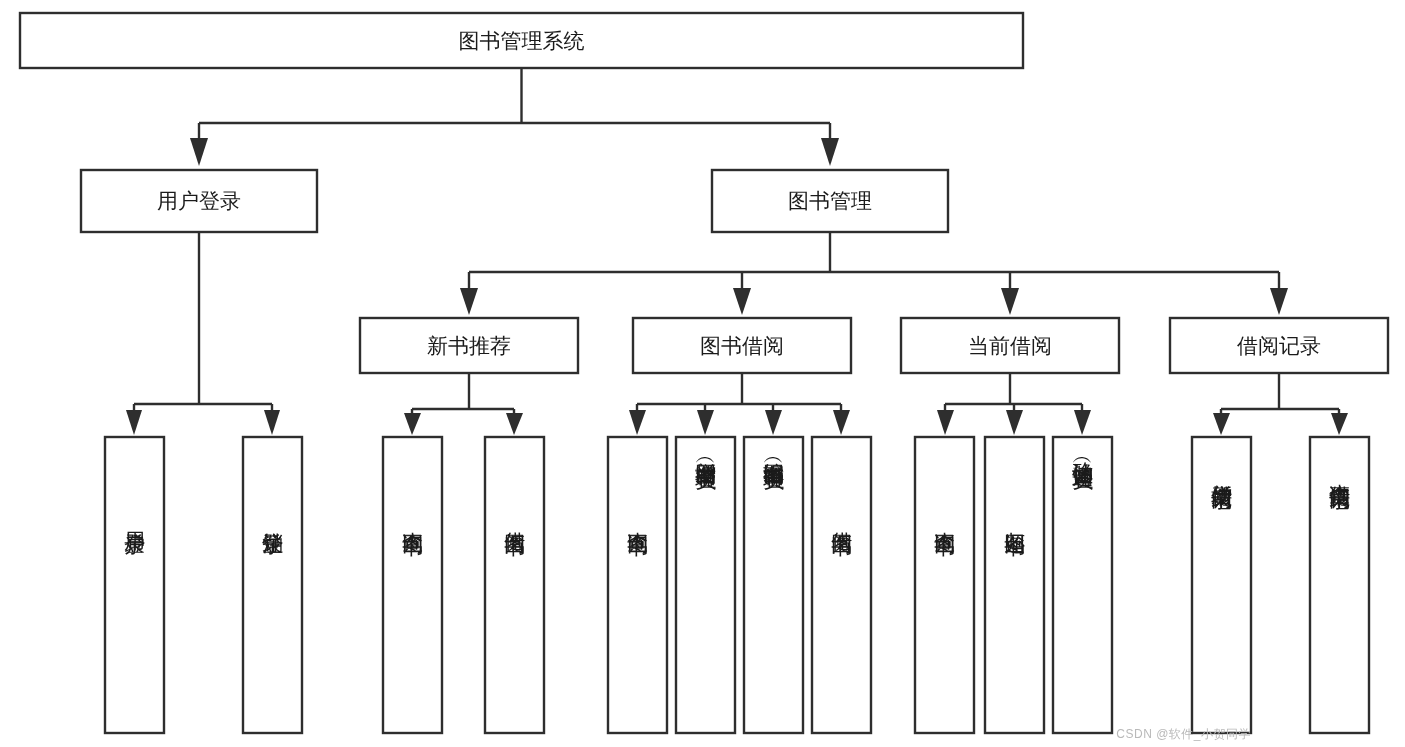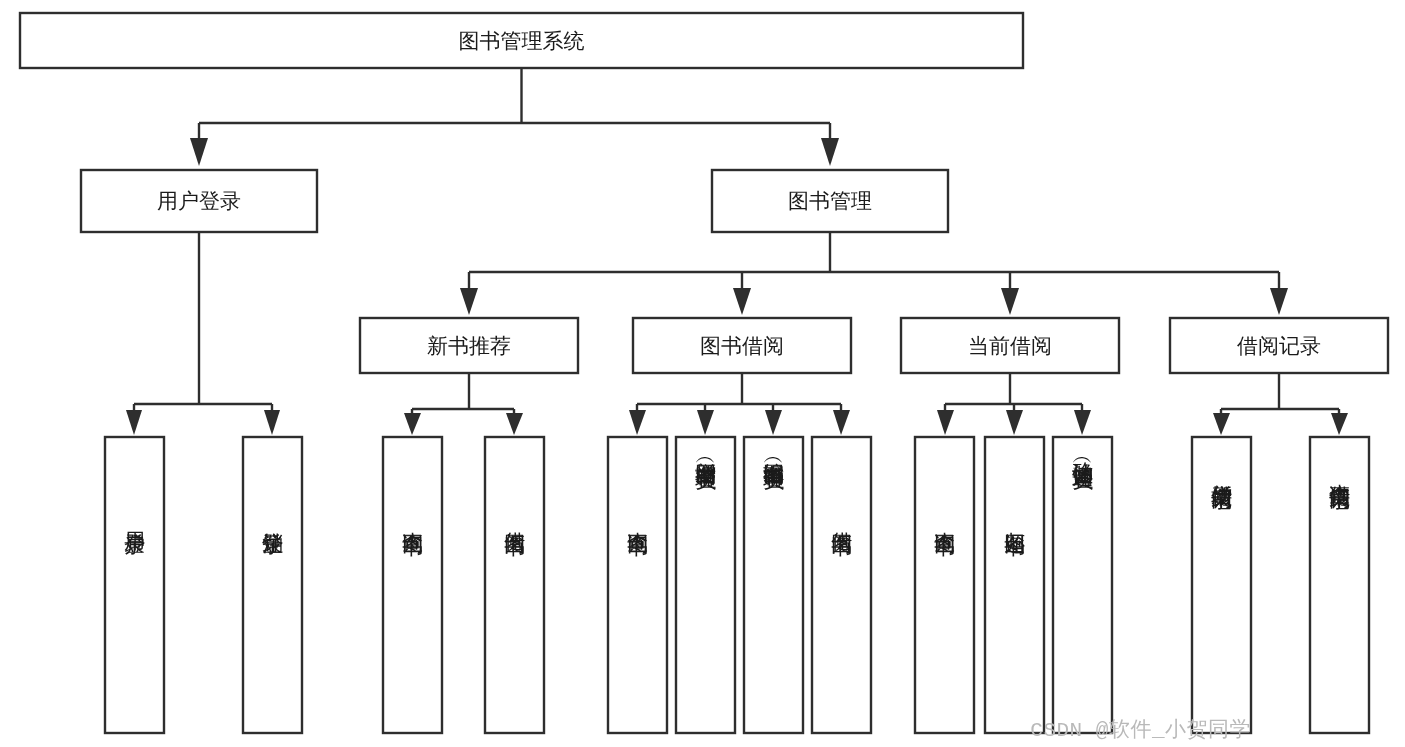--- a/index.html
+++ b/index.html
@@ -64,22 +64,22 @@
     font-size: 21px;
     line-height: 1.06;
     color: #1b1b1b;
     letter-spacing: 1.2px;
     white-space: nowrap;
   }
   .watermark {
     position: absolute;
     right: 8px;
     bottom: 4px;
-    font-family: Liberation Mono, monospace;
-    font-size: 21px;
+    font-family: Liberation Sans, sans-serif;
+    font-size: 12px;
     color: #b9b9b9;
     white-space: nowrap;
     letter-spacing: 0.5px;
   }
 </style>
 </head>
 <body>
 
 <div id="diagram-root">
 

